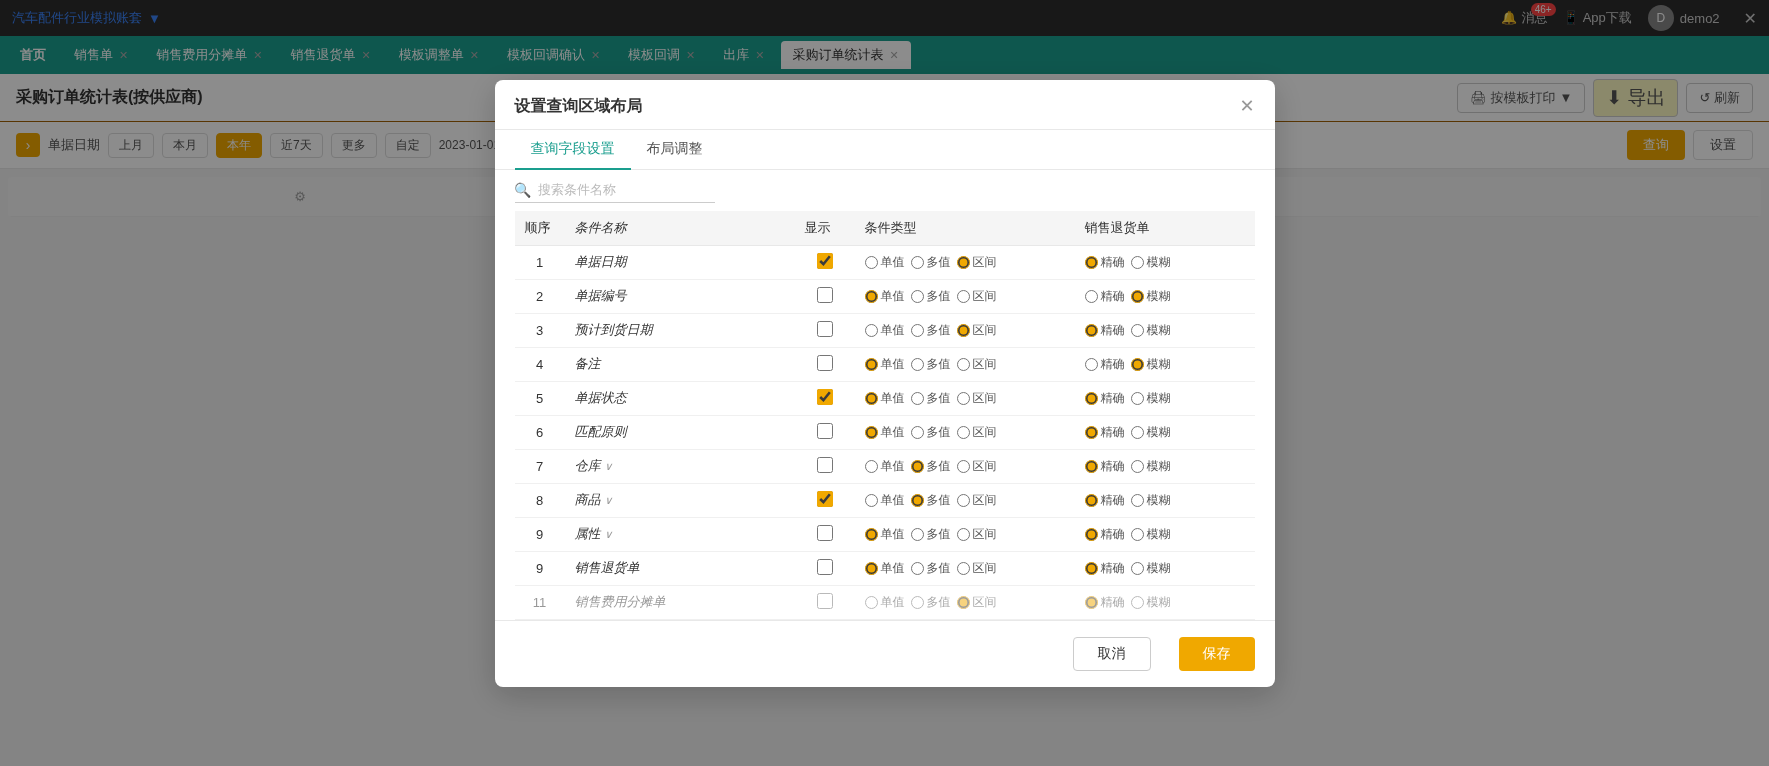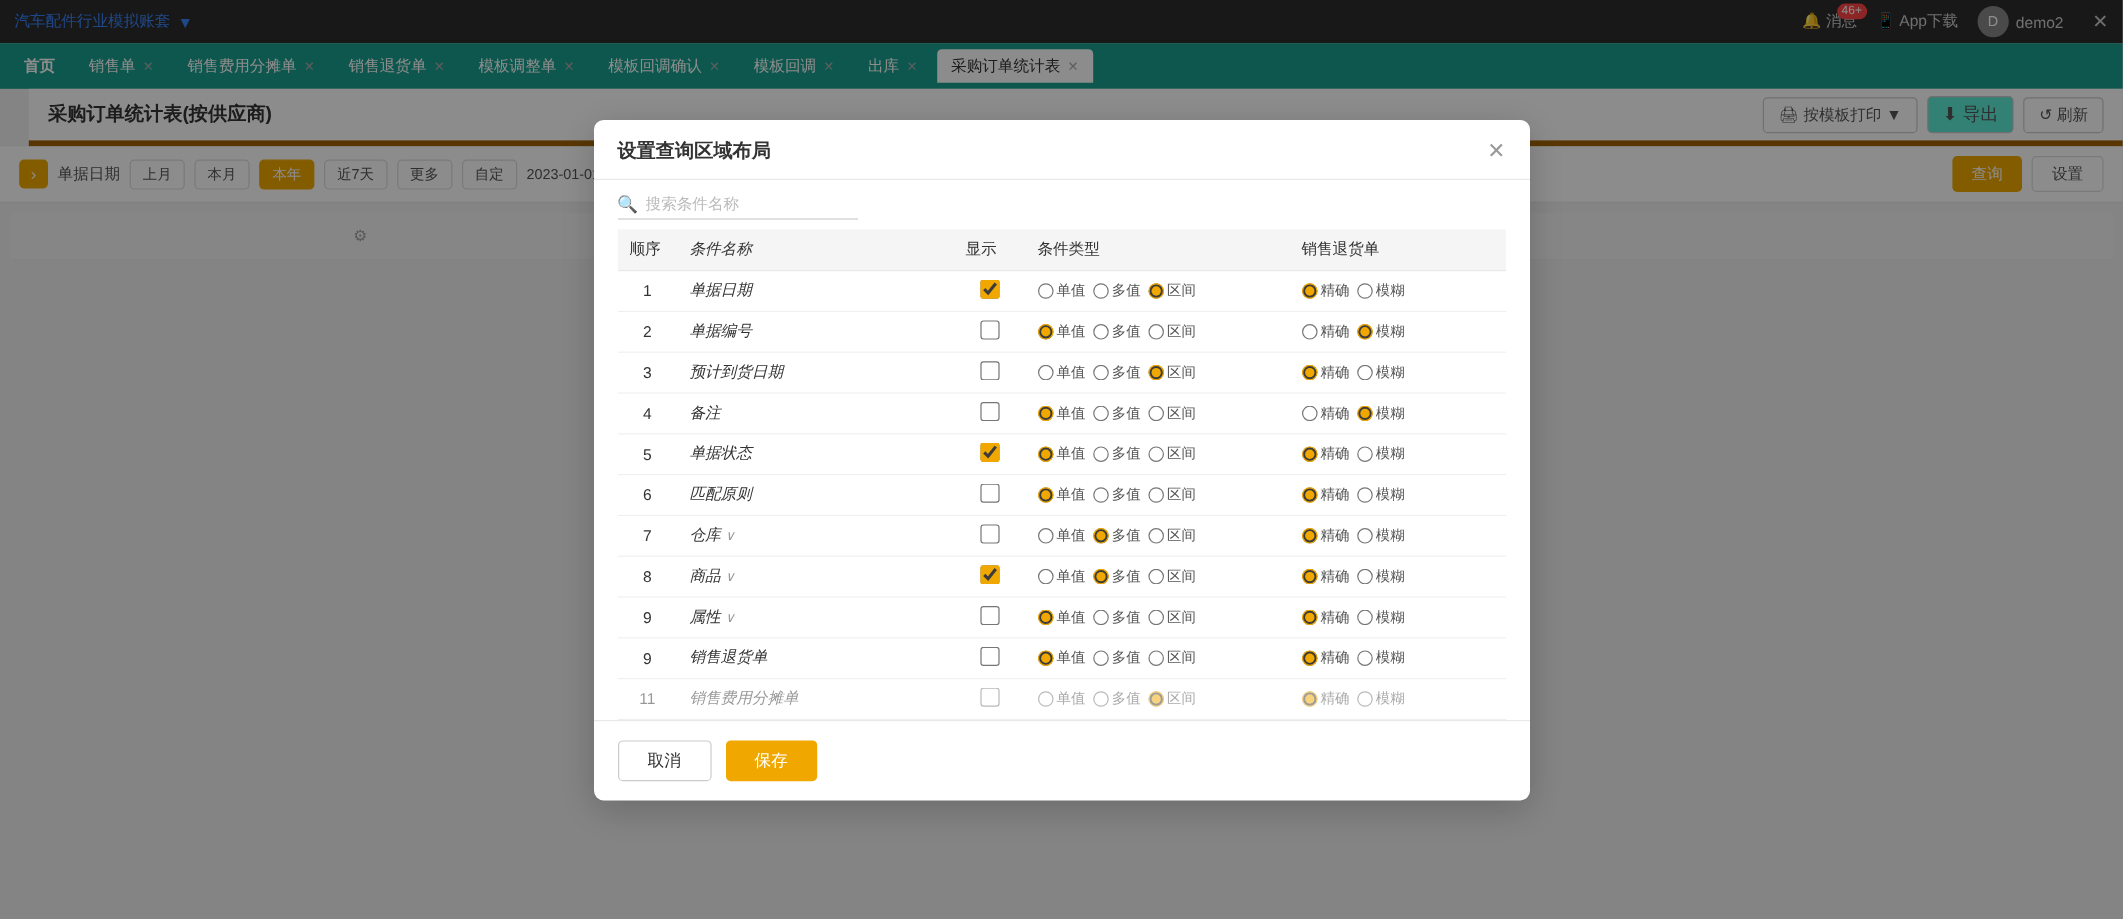--- a/index.html
+++ b/index.html
@@ -46,28 +46,27 @@
     .tab-item .close-x { font-size: 11px; color: #aaa; cursor: pointer; }
     .tab-home { color: #fff; font-weight: bold; }
 
     
     .page-header {
       background: #fff;
       height: 48px;
       display: flex;
       align-items: center;
       padding: 0 16px;
-      border-bottom: 5px solid #a16207;
+      border-bottom: 1px solid #a16207;
       justify-content: space-between;
-      margin-left: 24px;
     }
     .page-title { font-size: 16px; font-weight: bold; color: #333; }
     .page-actions { display: flex; gap: 8px; align-items: center; }
     .btn-print { border: 1px solid #ccc; background: #fff; padding: 5px 12px; border-radius: 4px; cursor: pointer; font-size: 13px; color: #555; display: flex; align-items: center; gap: 4px; }
-    .btn-export { border: 1px solid #ccc; background: #5eead4; padding: 5px 12px; border-radius: 4px; cursor: pointer; font-size: 15px; color: #555; }
+    .btn-export { border: 1px solid #ccc; background: #fef9c3; padding: 5px 12px; border-radius: 4px; cursor: pointer; font-size: 19px; color: #555; }
     .btn-refresh { border: 1px solid #ccc; background: #fff; padding: 5px 12px; border-radius: 4px; cursor: pointer; font-size: 13px; color: #555; }
 
     
     .filter-bar {
       background: #fff;
       padding: 8px 16px;
       border-bottom: 1px solid #e8e8e8;
       display: flex;
       align-items: center;
       gap: 8px;
@@ -212,22 +211,22 @@
 
     
     .modal-table::-webkit-scrollbar { width: 6px; }
     .modal-table::-webkit-scrollbar-track { background: #f1f1f1; }
     .modal-table::-webkit-scrollbar-thumb { background: #ccc; border-radius: 3px; }
 
     
     .modal-footer {
       padding: 16px 20px;
       display: flex;
-      justify-content: flex-start;
-      gap: 12px;
+      justify-content: flex-end;
+      gap: 28px;
       border-top: 1px solid #e8e8e8;
     }
     .btn-cancel { padding: 7px 24px; border: 1px solid #ccc; background: #fff; border-radius: 4px; cursor: pointer; font-size: 14px; color: #333; }
     .btn-save { padding: 7px 24px; border: none; background: #f0a800; color: #fff; border-radius: 4px; cursor: pointer; font-size: 14px; font-weight: 500; }
 
     
     .partial-row td { opacity: 0.5; }
   </style>
 </head>
 <body>
@@ -336,20 +335,24 @@
 </div>
 
 <div class="overlay">
   <div class="modal">
 
     <div class="modal-header">
       <span class="modal-title">设置查询区域布局</span>
       <span class="modal-close">✕</span>
     </div>
 
+    <div class="modal-tabs">
+      <div class="modal-tab active">查询字段设置</div>
+      <div class="modal-tab">布局调整</div>
+    </div>
 
     <div class="modal-search">
       <div class="search-input-wrap">
         <span style="color:#999;font-size:14px;">🔍</span>
         <input type="text" placeholder="搜索条件名称" style="">
       </div>
     </div>
 
     <div class="modal-table">
       <table>

